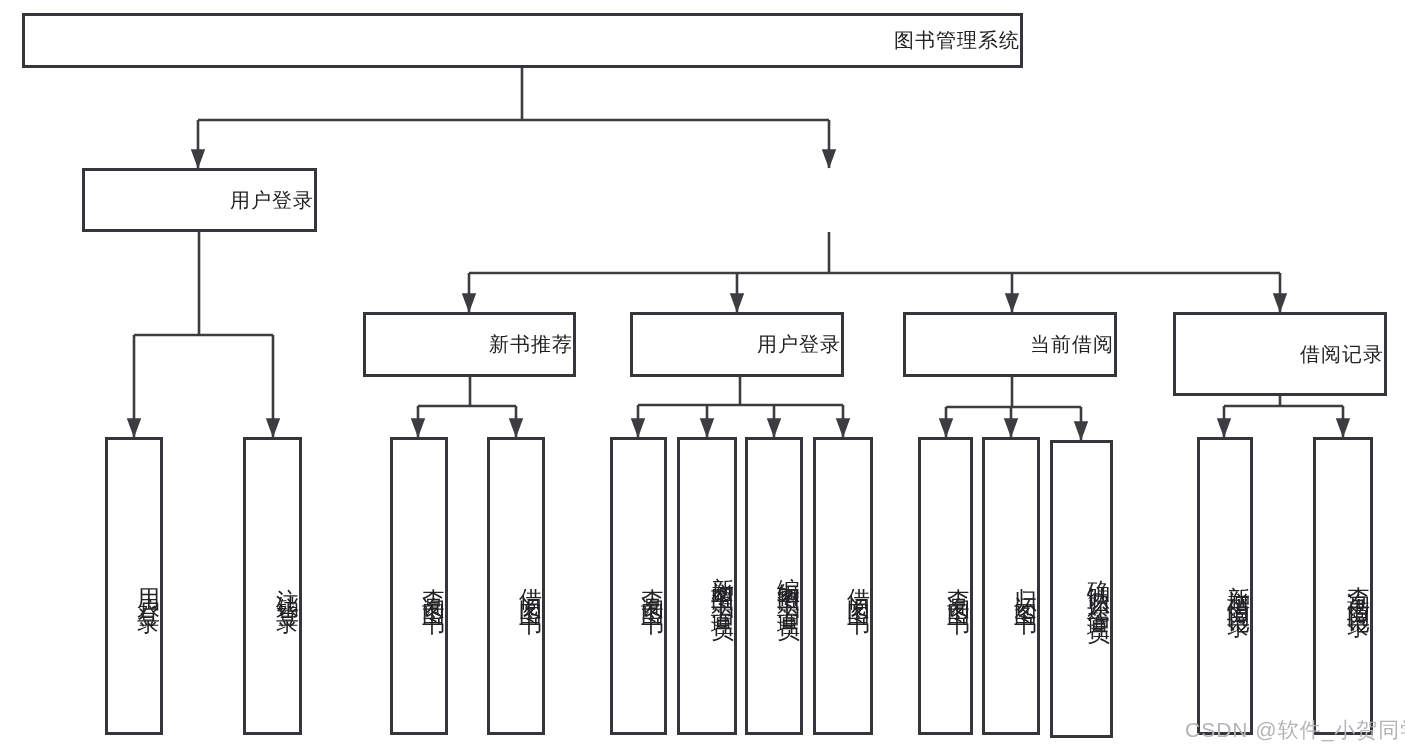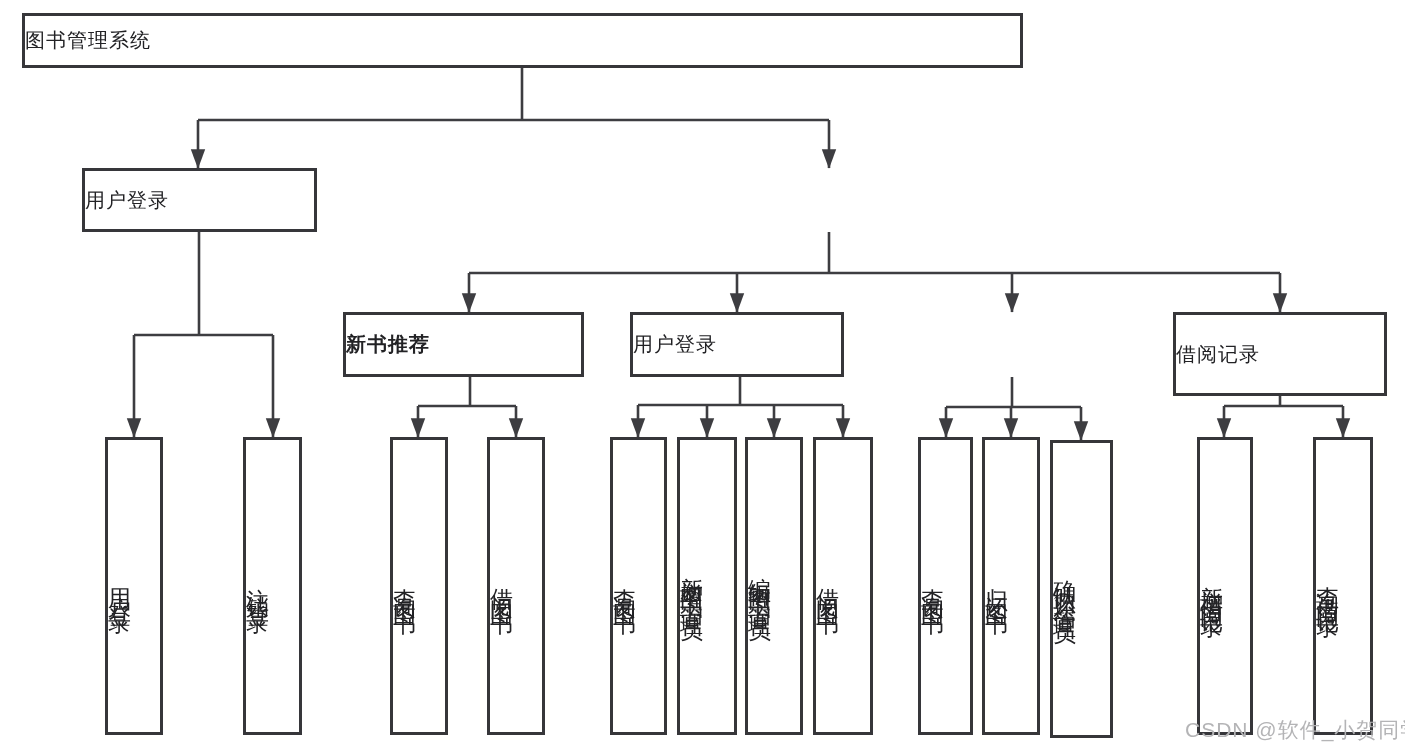--- a/index.html
+++ b/index.html
@@ -12,21 +12,21 @@
     overflow: hidden;
   }
   #wires { position: absolute; left: 0; top: 0; z-index: 1; }
   .node {
     position: absolute;
     box-sizing: border-box;
     background: #ffffff;
     border: 3px solid #36363a;
     display: flex;
     align-items: center;
-    justify-content: flex-start;
+    justify-content: flex-end;
     z-index: 2;
   }
   .node .lbl {
     color: #222225;
     white-space: nowrap;
   }
   .h .lbl {
     font-size: 20px;
     letter-spacing: 1px;
   }
@@ -103,25 +103,28 @@
   </svg>
 
   <div class="node h" style="left:22px; top:13px; width:1001px; height:55px;">
     <span class="lbl">图书管理系统</span>
   </div>
 
   <div class="node h" style="left:82px; top:168px; width:235px; height:64px;">
     <span class="lbl">用户登录</span>
   </div>
 
-  <div class="node h" style="left:343px; top:312px; width:241px; height:65px;font-weight:bold;">
+  <div class="node h" style="left:363px; top:312px; width:213px; height:65px;">
     <span class="lbl">新书推荐</span>
   </div>
   <div class="node h" style="left:630px; top:312px; width:214px; height:65px;">
     <span class="lbl">用户登录</span>
+  </div>
+  <div class="node h" style="left:903px; top:312px; width:214px; height:65px;">
+    <span class="lbl">当前借阅</span>
   </div>
   <div class="node h" style="left:1173px; top:312px; width:214px; height:84px;">
     <span class="lbl">借阅记录</span>
   </div>
 
   <div class="node v" style="left:105px; top:437px; width:58px; height:298px;">
     <span class="lbl">用户登录</span>
   </div>
   <div class="node v" style="left:243px; top:437px; width:59px; height:298px;">
     <span class="lbl">注销登录</span>

